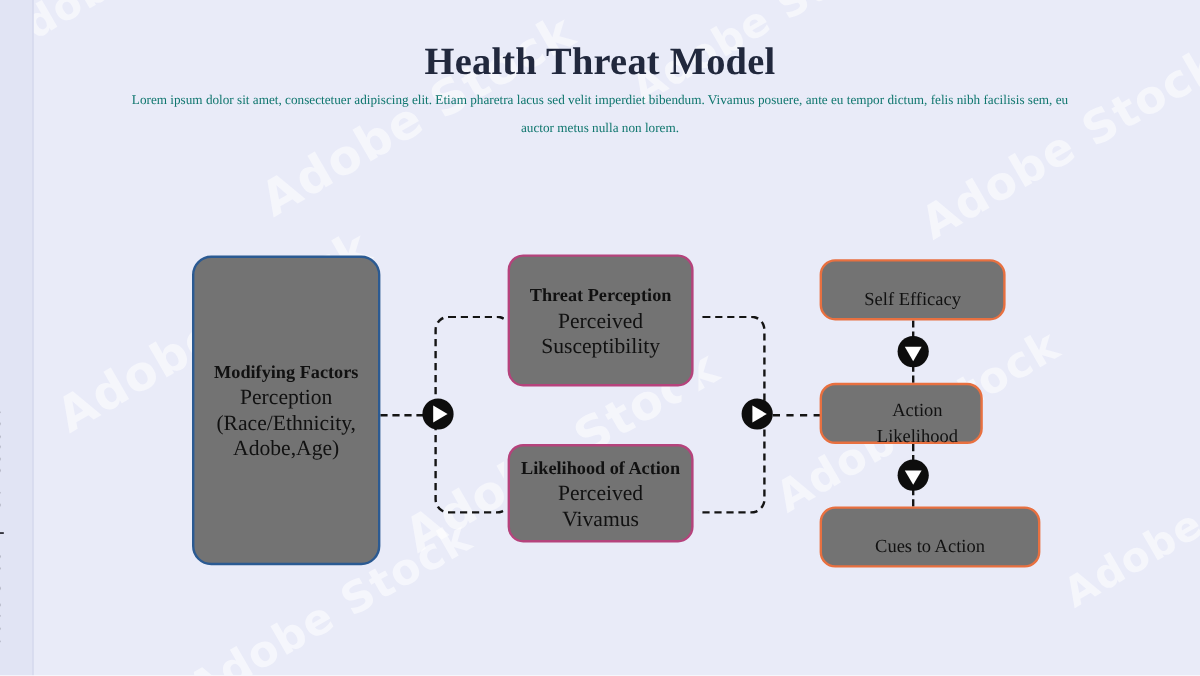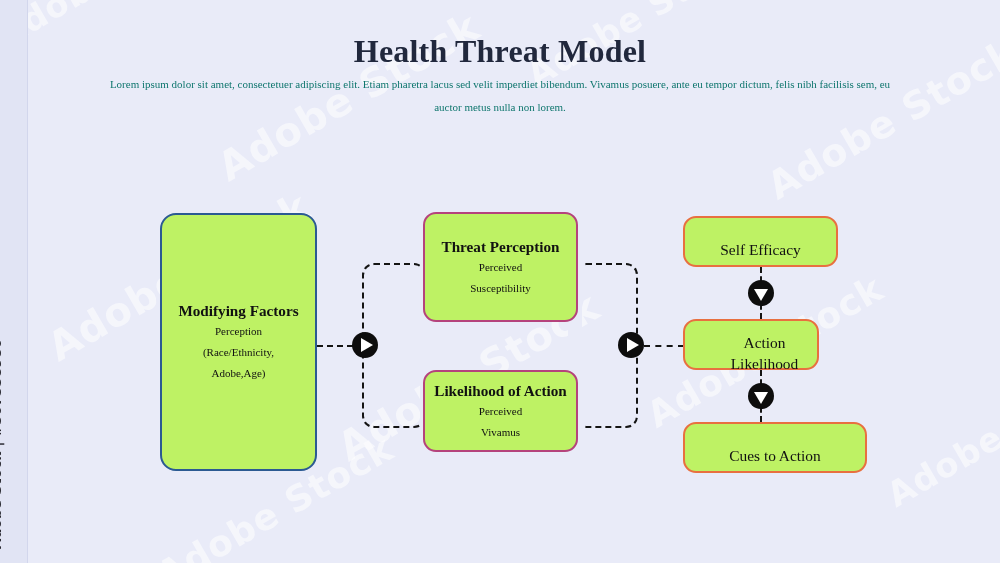--- a/index.html
+++ b/index.html
@@ -77,35 +77,35 @@
     text-align: center;
     font-size: 11px;
     line-height: 23px;
     color: #0f766e;
   }
 
   
   .node {
     position: absolute;
     box-sizing: border-box;
-    background: #bef264;
+    background: #737373;
     display: flex;
     flex-direction: column;
     align-items: center;
     justify-content: center;
     text-align: center;
     color: #111111;
   }
   .node .ttl {
     font-weight: 700;
     font-size: 15.2px;
     line-height: 21px;
   }
   .node .sub {
-    font-size: 11px;
+    font-size: 18px;
     line-height: 21px;
   }
   .node .plain {
     font-size: 15.4px;
     line-height: 21px;
     margin-top: 16px;
   }
 
   
   #node-modifying {

